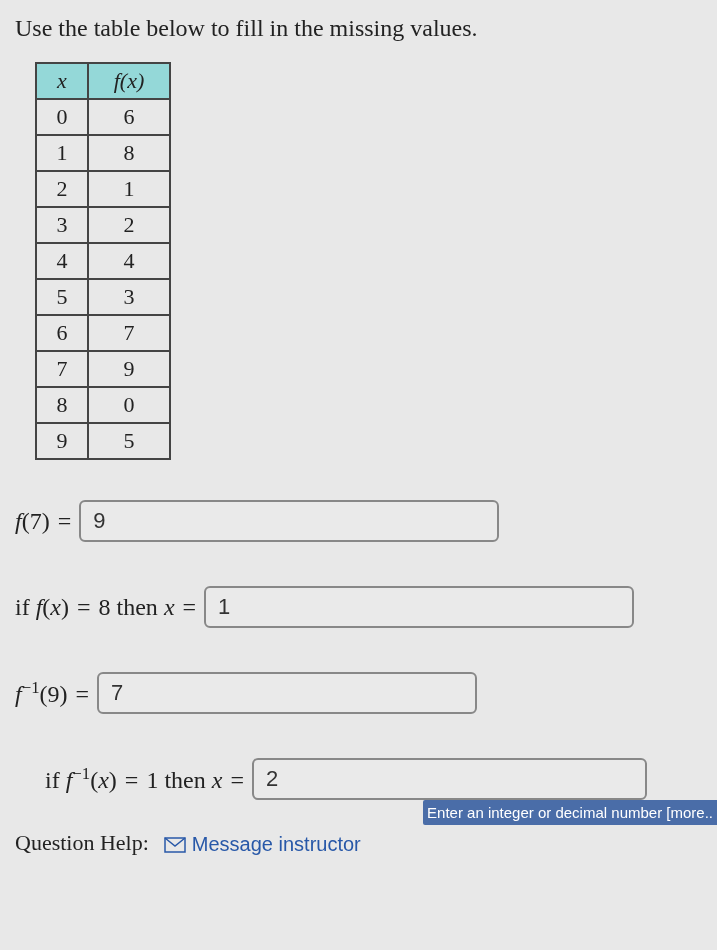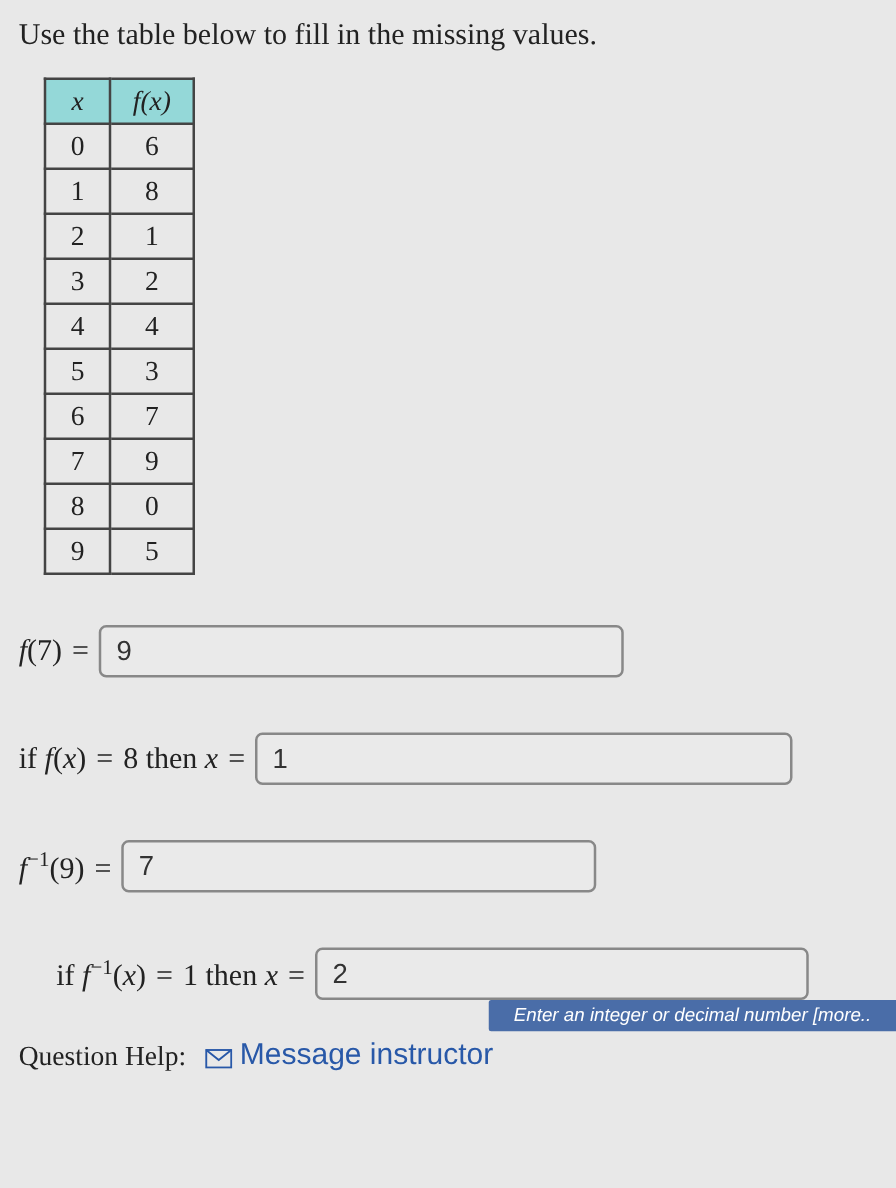--- a/index.html
+++ b/index.html
@@ -38,21 +38,21 @@
     .func-table th {
       background: #94d8d8;
       font-weight: normal;
       font-style: italic;
       font-family: 'Times New Roman', serif;
     }
     .func-table th:first-child {
       width: 52px;
     }
     .func-table th:last-child {
-      width: 67px;
+      width: 82px;
     }
     .func-table td {
       background: #e8e8e8;
       font-weight: normal;
     }
     .question-row {
       margin-bottom: 44px;
       font-size: 24px;
       display: flex;
       align-items: center;
@@ -99,39 +99,38 @@
       font-size: 0.7em;
       vertical-align: super;
     }
     .tooltip {
       position: absolute;
       right: 0;
       background: #4a6da8;
       color: white;
       font-family: Arial, sans-serif;
       font-size: 15px;
-      padding: 4px 20px;
+      padding: 4px 4px;
       border-radius: 2px 0 0 2px;
       white-space: nowrap;
-      font-style: italic;
     }
     .help-row {
       font-size: 22px;
       margin-top: 30px;
       display: flex;
       align-items: flex-end;
     }
     .help-label {
       color: #222;
       margin-right: 15px;
     }
     .help-link {
       color: #2858a8;
       font-family: Arial, sans-serif;
-      font-size: 24px;
+      font-size: 20px;
     }
     .q4-container {
       position: relative;
       margin-bottom: 0;
     }
   </style>
 </head>
 <body>
 
 <div class="instruction">Use the table below to fill in the missing values.</div>

